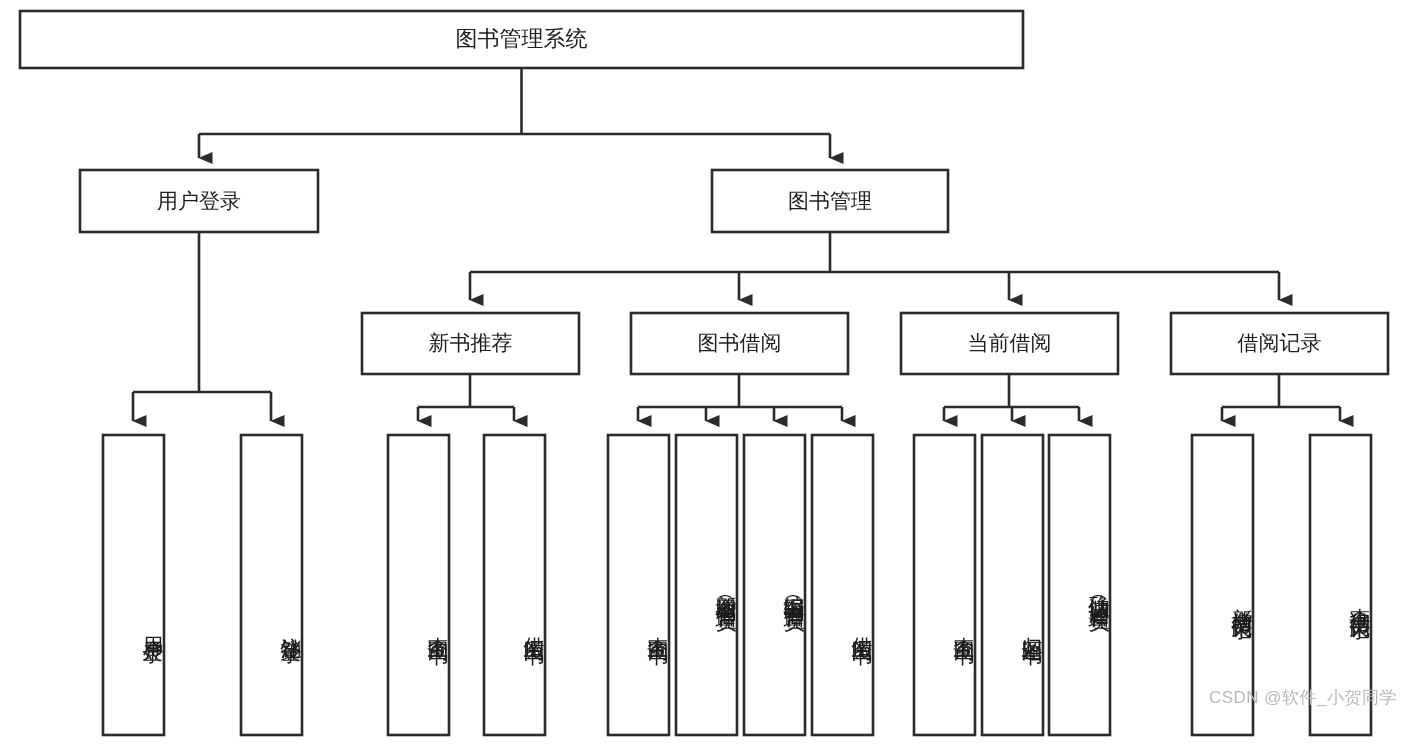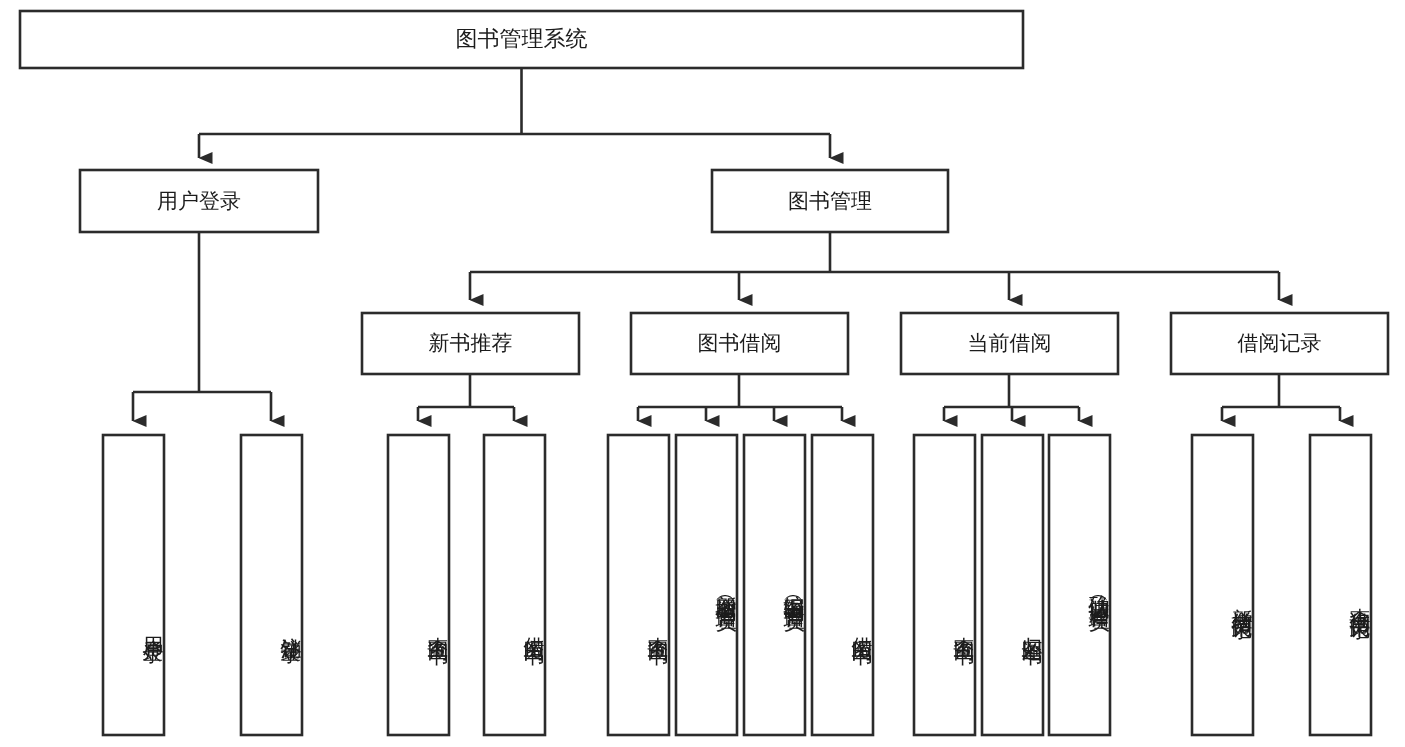--- a/index.html
+++ b/index.html
@@ -207,13 +207,14 @@
   <div class="vert-label" style="left:744px; top:444px; width:61px; height:291px;">编辑图书（管理员）</div>
   <div class="vert-label" style="left:812px; top:515px; width:61px; height:220px;">借阅图书</div>
 
   <div class="vert-label" style="left:914px; top:515px; width:61px; height:220px;">查询图书</div>
   <div class="vert-label" style="left:982px; top:515px; width:61px; height:220px;">归还图书</div>
   <div class="vert-label" style="left:1049px; top:444px; width:61px; height:291px;">确认归还（管理员）</div>
 
   <div class="vert-label" style="left:1192px; top:462px; width:61px; height:273px;">新增借阅记录</div>
   <div class="vert-label" style="left:1310px; top:462px; width:61px; height:273px;">查询借阅记录</div>
 
+  <div class="watermark">CSDN @软件_小贺同学</div>
 </div>
 
 </body></html>

